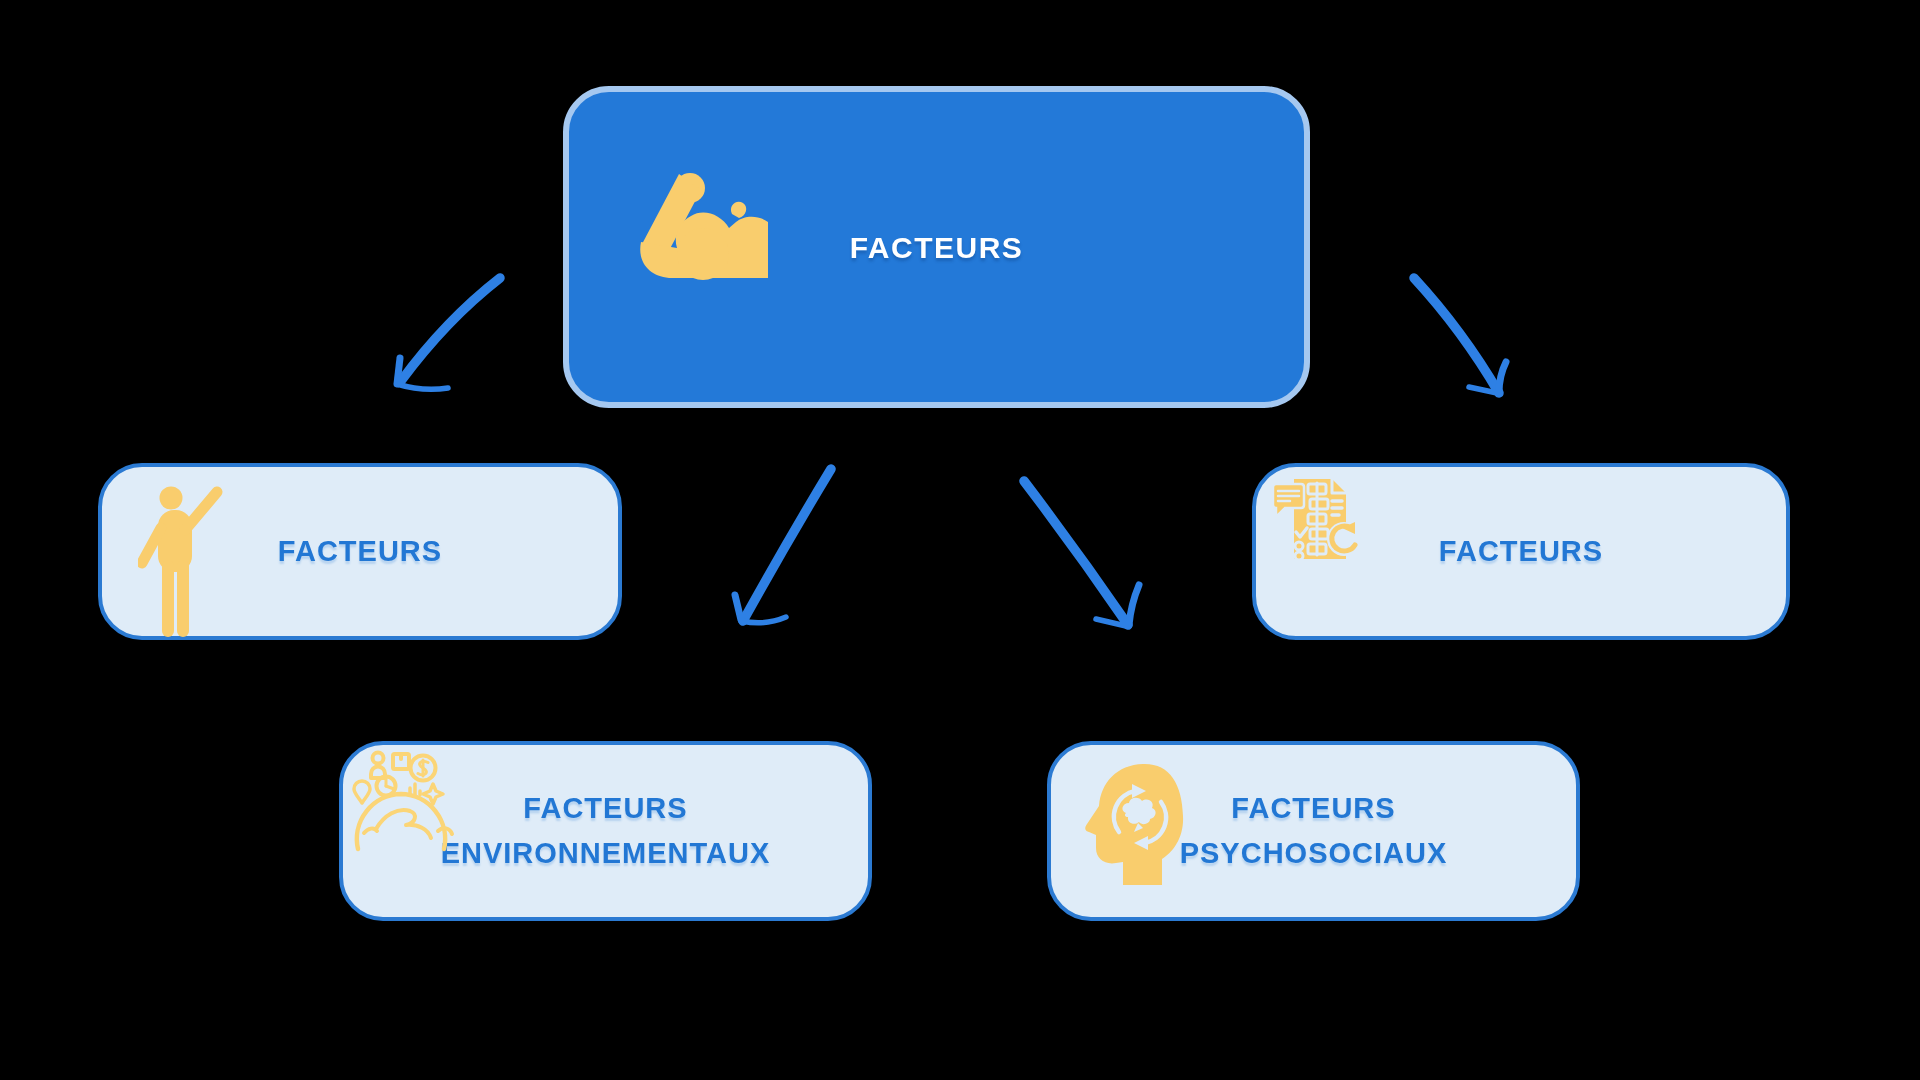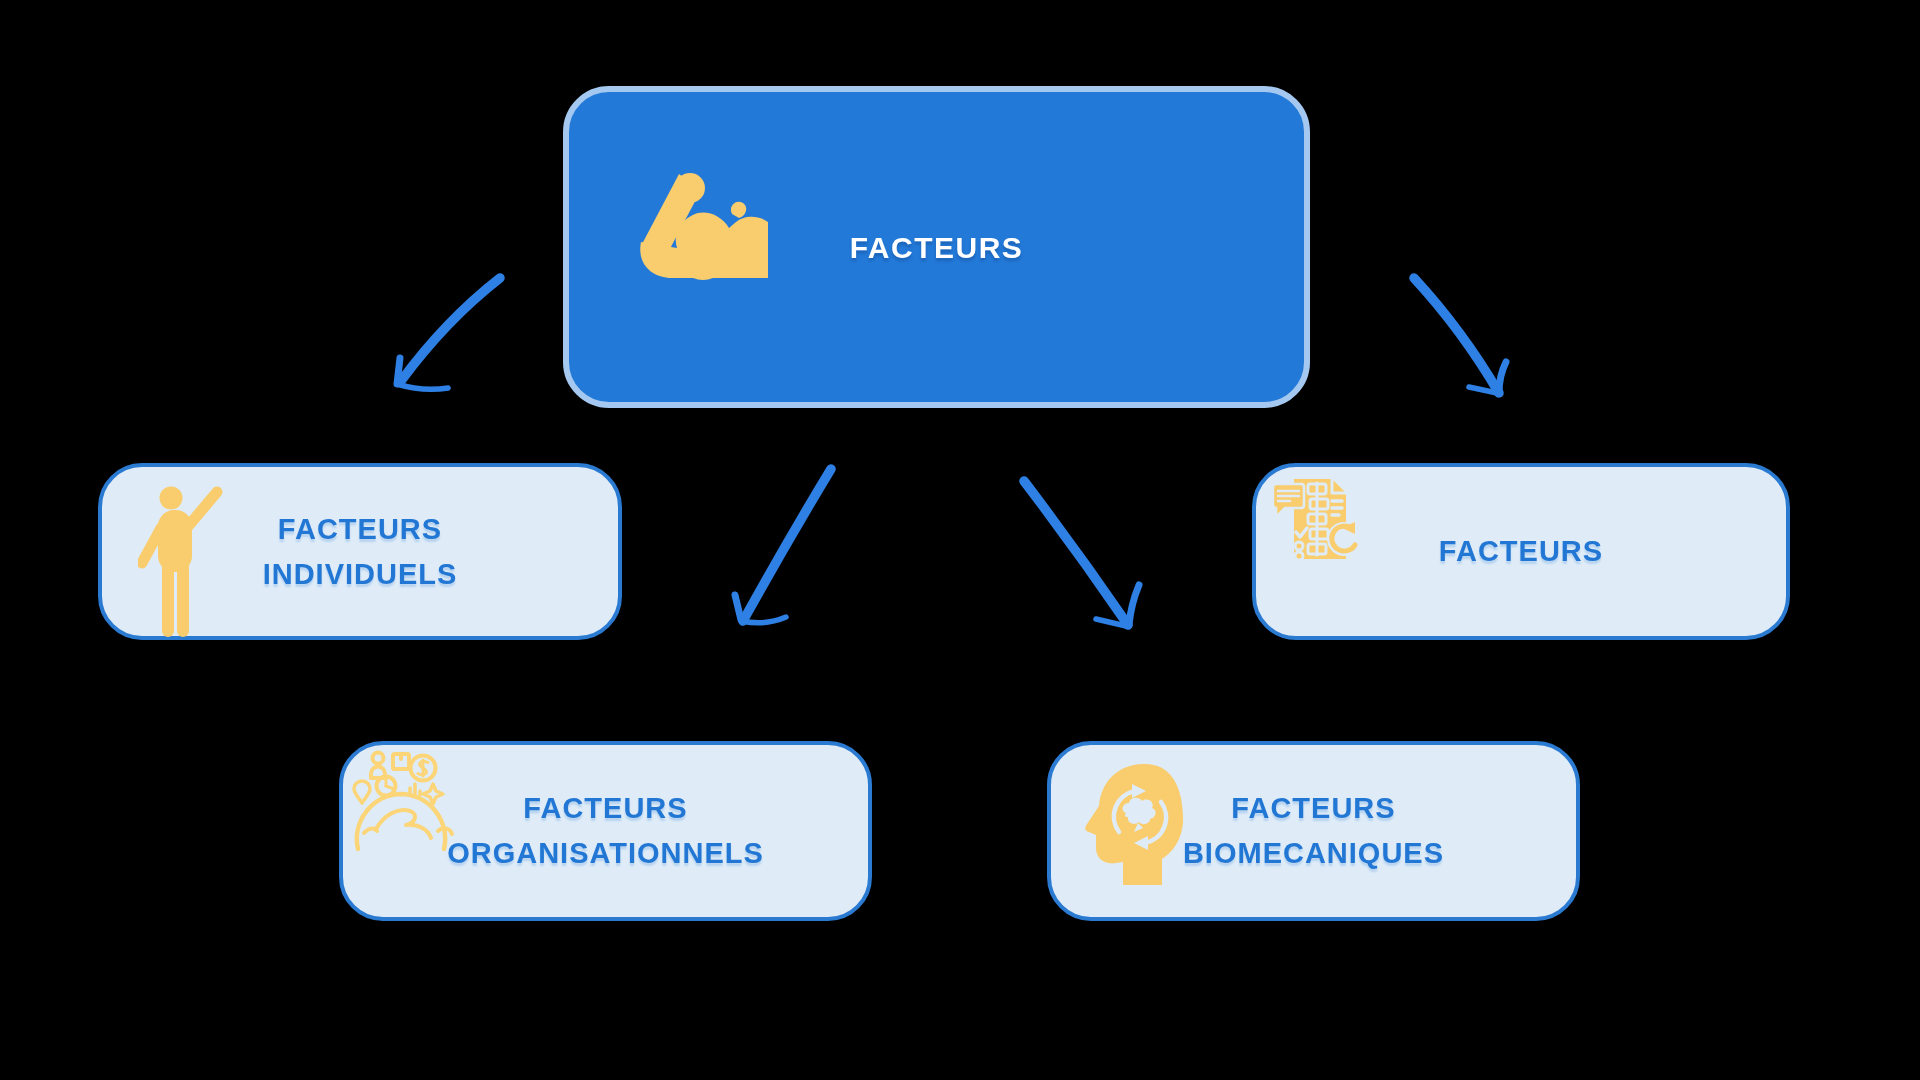--- a/index.html
+++ b/index.html
@@ -123,21 +123,20 @@
     <svg class="node-icon" viewBox="0 0 95 158">
       <circle class="ic-y" cx="33" cy="18" r="11.5"></circle>
       <rect class="ic-y" x="20" y="30" width="34" height="62" rx="16"></rect>
       <line class="ic-y-ln" stroke-width="11" x1="47" y1="50" x2="79" y2="12"></line>
       <line class="ic-y-ln" stroke-width="11" x1="23" y1="48" x2="4" y2="83"></line>
       <line class="ic-y-ln" stroke-width="12" x1="30" y1="86" x2="30" y2="151"></line>
       <line class="ic-y-ln" stroke-width="12" x1="45" y1="86" x2="45" y2="151"></line>
     </svg>
     <div class="node-title">
       <span>FACTEURS</span>
-      <span>INDIVIDUELS</span>
     </div>
   </div>
 
   <div class="node node--light" id="node-organizational">
     <svg class="node-icon" viewBox="0 0 105 98">
       <path class="ic-y" d="M26,4 L64,4 L78,18 L78,84 L26,84 Z"></path>
       <path class="ic-bg-s" stroke-width="3" d="M64,4 L64,18 L78,18"></path>
       <line class="ic-bg-s" stroke-width="3" x1="49" y1="8" x2="49" y2="80"></line>
       <g class="ic-bg-s" stroke-width="3">
         <rect x="40" y="9" width="18" height="10" rx="2"></rect>
@@ -188,35 +187,35 @@
         <line stroke-width="3" x1="36" y1="41" x2="44" y2="44"></line>
         <line stroke-width="3.5" x1="60" y1="50" x2="60" y2="43"></line>
         <line stroke-width="3.5" x1="65" y1="50" x2="65" y2="39"></line>
         <line stroke-width="3.5" x1="70" y1="50" x2="70" y2="46"></line>
         <path stroke-width="3.5" d="M12,58 C8,52 4,48 4,44 A8,8 0 0 1 20,44 C20,48 16,52 12,58 Z"></path>
         <path stroke-width="3.5" d="M83,39 L86,46 L93,49 L86,52 L83,59 L80,52 L73,49 L80,46 Z"></path>
       </g>
     </svg>
     <div class="node-title">
       <span>FACTEURS</span>
-      <span>ORGANISATIONNELS</span>
+      <span>ENVIRONNEMENTAUX</span>
     </div>
   </div>
 
   <div class="node node--light" id="node-psychosocial">
     <svg class="node-icon" viewBox="0 0 108 125">
       <path class="ic-y" d="M61,2 C35,3 19,20 17,44 L5,62 C2,66 3,69 7,70 L14,73 L14,86 C14,97 23,103 34,101 L41,100 L41,123 L80,123 L80,97 C94,88 102,72 101,54 C100,21 87,1 61,2 Z"></path>
       <path class="ic-bg" d="M44,51 C38,49 40,41 47,41 C48,35 57,34 60,39 C66,35 73,40 70,46 C76,48 74,56 68,57 C68,62 60,64 57,60 C52,64 45,61 46,55 C43,55 42,53 44,51 Z"></path>
       <path class="ic-bg" d="M56,61 L52,70 L61,66 Z"></path>
       <g class="ic-bg-s" stroke-width="4.5">
         <path d="M37,70 A26,26 0 0 1 53,29"></path>
         <path d="M79,40 A26,26 0 0 1 63,81"></path>
       </g>
       <path class="ic-bg" d="M50,22 L64,29 L50,36 Z"></path>
       <path class="ic-bg" d="M66,88 L52,81 L66,74 Z"></path>
     </svg>
     <div class="node-title">
       <span>FACTEURS</span>
-      <span>BIOMECANIQUES</span>
+      <span>PSYCHOSOCIAUX</span>
     </div>
   </div>
 
 </div>
 
 </body></html>

